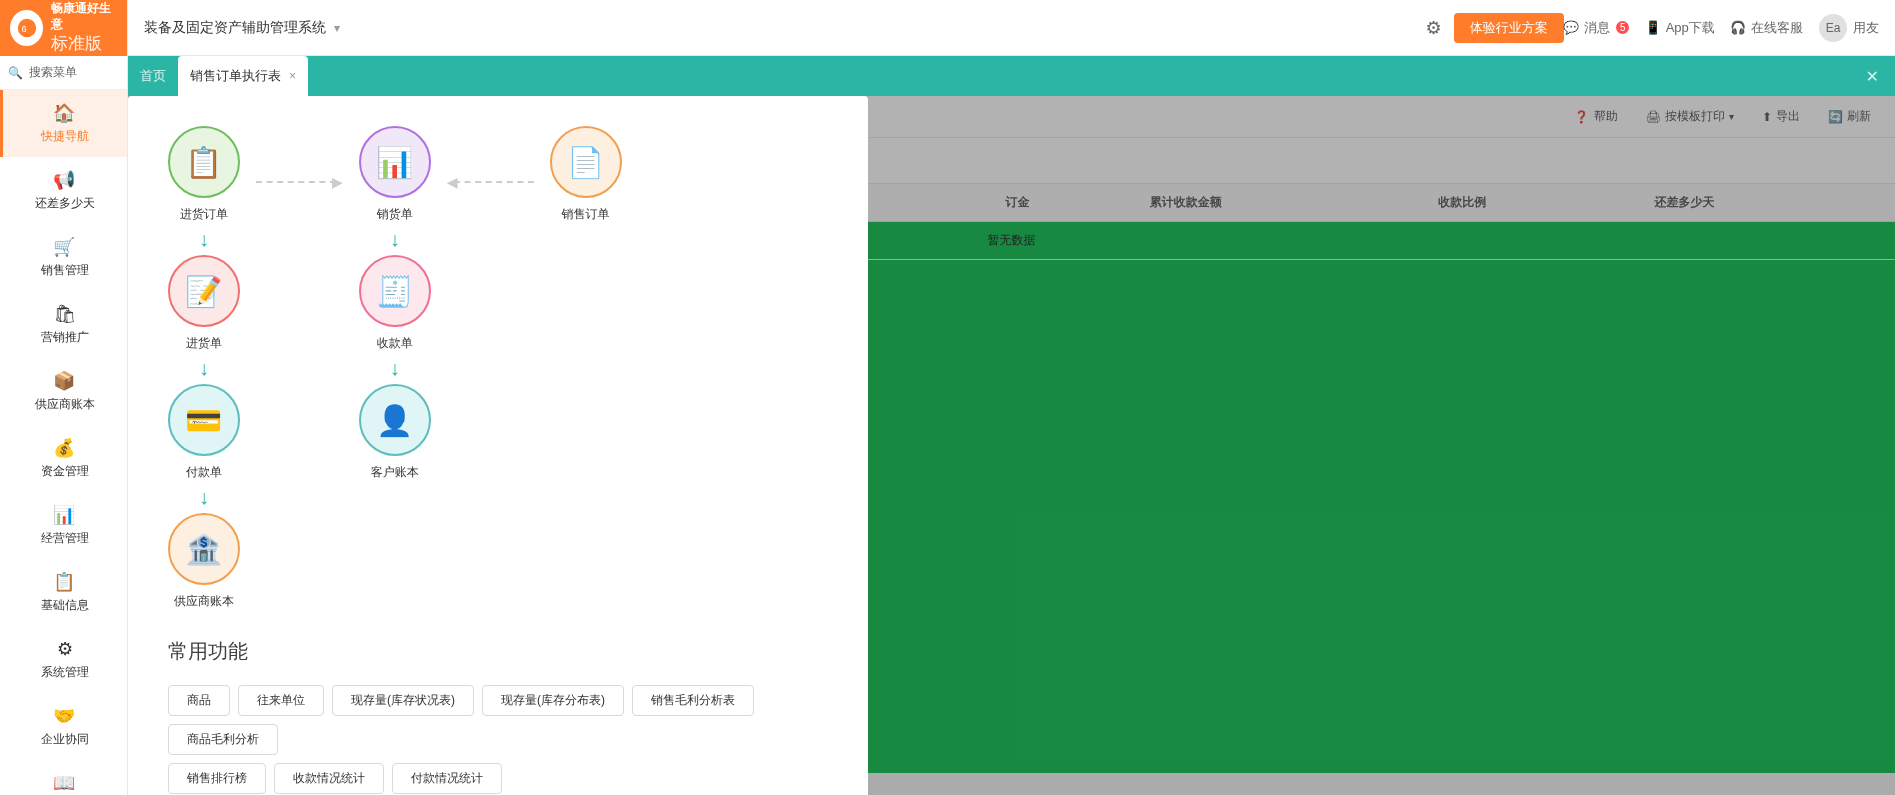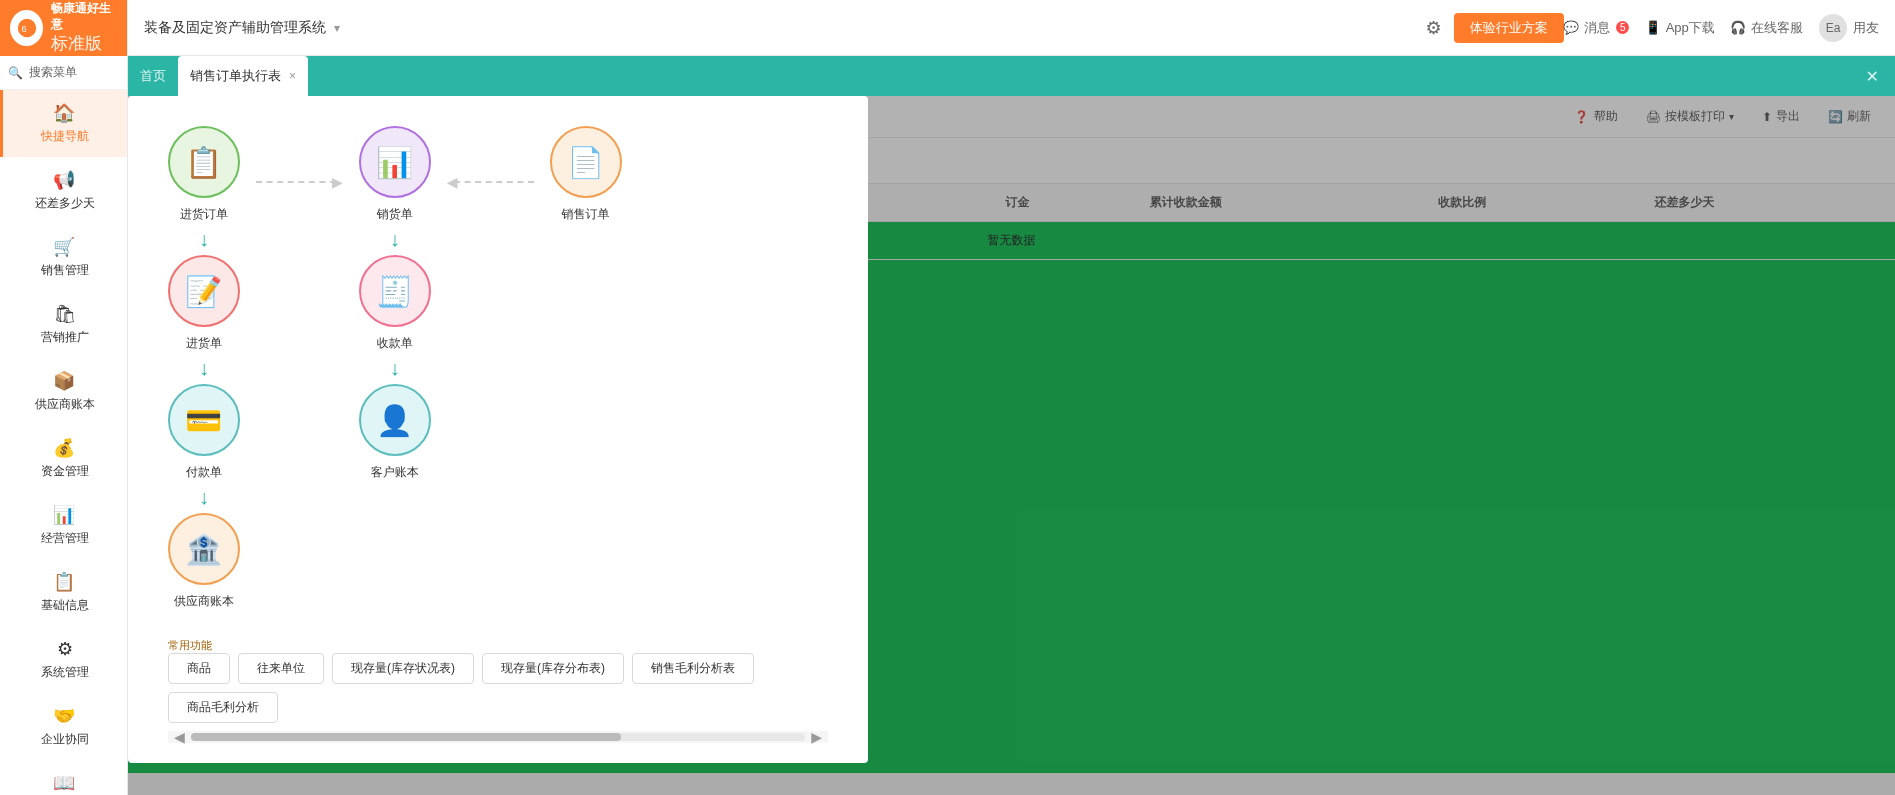--- a/index.html
+++ b/index.html
@@ -65,21 +65,21 @@
     .flow-circle.purple { background: #f0e8f8; }
     .flow-circle.orange { background: #fef0e0; }
     .flow-circle.teal { background: #e0f5f5; }
     .flow-circle.pink { background: #fde8ee; }
     .flow-label { font-size: 12px; color: #333; text-align: center; }
 
     .flow-arrow-v { color: #2ab5a5; font-size: 20px; text-align: center; line-height: 1; padding: 4px 0; }
 
     
     .common-functions { margin-top: 10px; }
-    .common-functions-title { font-size: 11px; color: #a16207; margin-bottom: 0; font-weight: normal; }
+    .common-functions-title { font-size: 20px; color: #404040; margin-bottom: 20px; font-weight: normal; }
     .function-btns { display: flex; flex-wrap: wrap; gap: 8px; margin-bottom: 8px; }
     .function-btn { border: 1px solid #d9d9d9; background: #fff; color: #333; padding: 6px 18px; border-radius: 4px; font-size: 12px; cursor: pointer; }
 
     
     .modal-scrollbar { height: 12px; background: #f5f5f5; position: relative; display: flex; align-items: center; margin-top: 8px; }
     .modal-scrollbar-track { flex: 1; height: 8px; background: #e8e8e8; border-radius: 4px; position: relative; }
     .modal-scrollbar-thumb { position: absolute; left: 0; height: 8px; width: 70%; background: #bbb; border-radius: 4px; }
     .scroll-arrow { padding: 0 6px; color: #999; font-size: 14px; cursor: pointer; }
 
     
@@ -377,20 +377,25 @@
             <div class="common-functions">
               <div class="common-functions-title">常用功能</div>
               <div class="function-btns" id="function-btns-row1">
                   <button class="function-btn">商品</button>
                   <button class="function-btn">往来单位</button>
                   <button class="function-btn">现存量(库存状况表)</button>
                   <button class="function-btn">现存量(库存分布表)</button>
                   <button class="function-btn">销售毛利分析表</button>
                   <button class="function-btn">商品毛利分析</button>
                 </div>
+              <div class="function-btns" id="function-btns-row2">
+                  <button class="function-btn">销售排行榜</button>
+                  <button class="function-btn">收款情况统计</button>
+                  <button class="function-btn">付款情况统计</button>
+                </div>
             </div>
 
             <div class="modal-scrollbar">
               <span class="scroll-arrow">◀</span>
               <div class="modal-scrollbar-track">
                 <div class="modal-scrollbar-thumb"></div>
               </div>
               <span class="scroll-arrow">▶</span>
             </div>
           </div>

